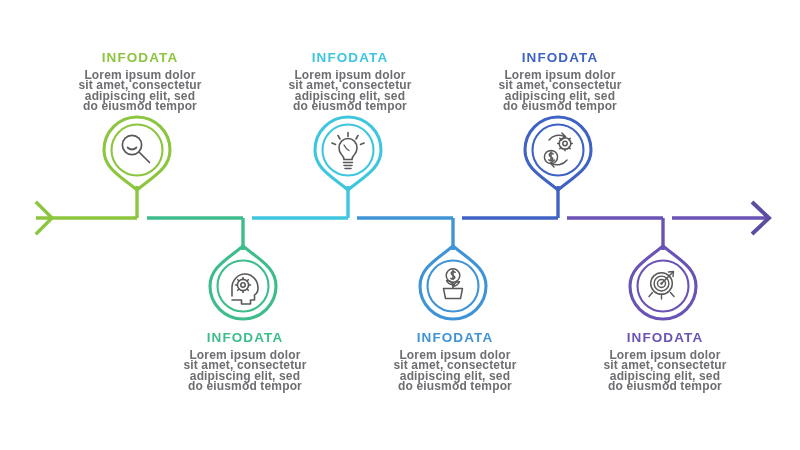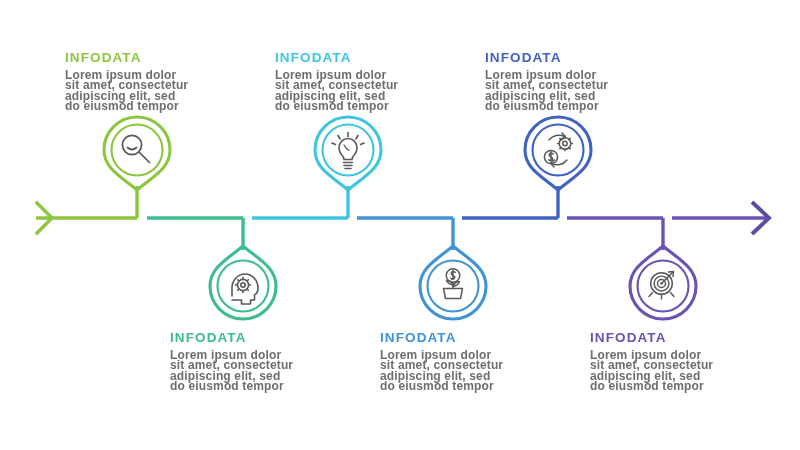--- a/index.html
+++ b/index.html
@@ -4,21 +4,21 @@
 <style>
   * { margin:0; padding:0; box-sizing:border-box; }
   body {
     width:800px; height:450px;
     background:#ffffff;
     font-family:"Liberation Sans", sans-serif;
     overflow:hidden;
     position:relative;
   }
   #infographic { position:absolute; left:0; top:0; width:800px; height:450px; }
-  .blk { position:absolute; width:150px; }
+  .blk { position:absolute; width:150px; text-align:center; }
   .blk .hd {
     font-size:13.5px;
     letter-spacing:1.1px;
     font-weight:700;
     line-height:16px;
     margin-bottom:4px;
   }
   .blk .bd {
     font-size:12px;
     line-height:10.4px;

